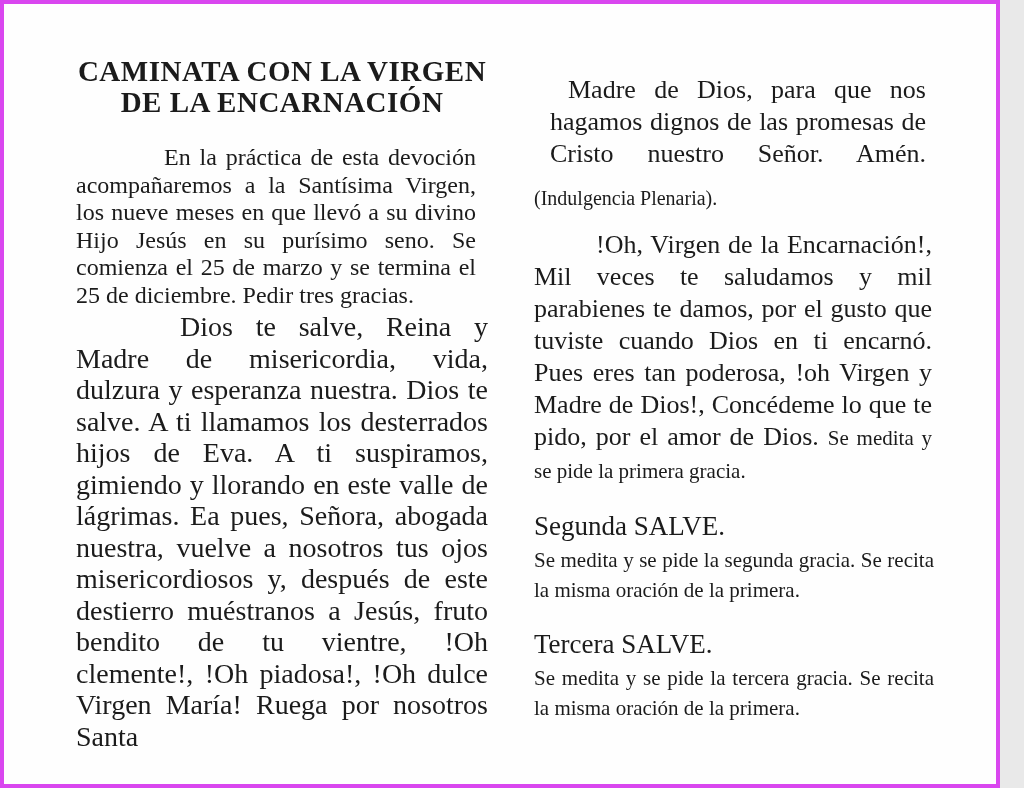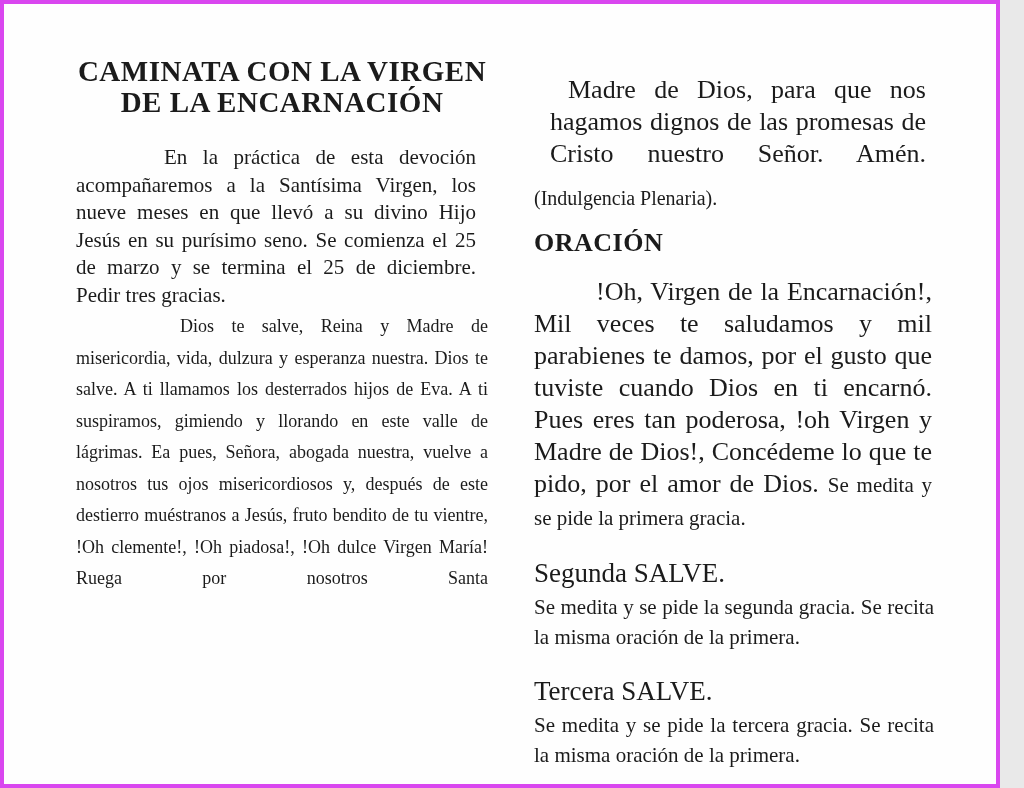--- a/index.html
+++ b/index.html
@@ -34,33 +34,33 @@
   .title {
     margin: 2px 0 0 0;
     font-size: 29px;
     font-weight: bold;
     text-align: center;
     line-height: 31px;
     letter-spacing: 0.5px;
   }
   .intro {
     margin: 26px 12px 0 0;
-    font-size: 21px;
+    font-size: 24px;
     line-height: 27.5px;
     text-align: justify;
     text-indent: 88px;
   }
   .salve-lead {
     margin: 13px 0 0 0;
     font-size: 26px;
     line-height: 30px;
   }
   .salve-body {
     margin: 2px 0 0 0;
-    font-size: 18px;
+    font-size: 28px;
     line-height: 31.5px;
     text-align: justify;
     text-align-last: justify;
     text-indent: 104px;
   }
   .continuation {
     margin: 16px;
     font-size: 26px;
     line-height: 32px;
     text-align: justify;
@@ -111,21 +111,20 @@
       <span>CAMINATA CON LA VIRGEN</span><br>
       <span>DE LA ENCARNACIÓN</span>
     </h1>
     <p class="intro">En la práctica de esta devoción acompañaremos a la Santísima Virgen, los nueve meses en que llevó a su divino Hijo Jesús en su purísimo seno. Se comienza el 25 de marzo y se termina el 25 de diciembre. Pedir tres gracias.</p>
     <p class="salve-body">Dios te salve, Reina y Madre de misericordia, vida, dulzura y esperanza nuestra. Dios te salve. A ti llamamos los desterrados hijos de Eva. A ti suspiramos, gimiendo y llorando en este valle de lágrimas. Ea pues, Señora, abogada nuestra, vuelve a nosotros tus ojos misericordiosos y, después de este destierro muéstranos a Jesús, fruto bendito de tu vientre, !Oh clemente!, !Oh piadosa!, !Oh dulce Virgen María! Ruega por nosotros Santa</p>
   </div>
 
   <div class="col col-right">
     <p class="continuation">Madre de Dios, para que nos hagamos dignos de las promesas de Cristo nuestro Señor. Amén.</p>
     <p class="indulgence-note">(Indulgencia Plenaria).</p>
-    <h2 class="oracion-heading">ORACIÓN</h2>
     <p class="oracion-body"><span>!Oh, Virgen de la Encarnación!, Mil veces te saludamos y mil parabienes te damos, por el gusto que tuviste cuando Dios en ti encarnó. Pues eres tan poderosa, !oh Virgen y Madre de Dios!, Concédeme lo que te pido, por el amor de Dios.</span> <span class="inline-note">Se medita y se pide la primera gracia.</span></p>
     <h3 class="salve-sub-heading">Segunda SALVE.</h3>
     <p class="sub-note">Se medita y se pide la segunda gracia. Se recita la misma oración de la primera.</p>
     <h3 class="salve-sub-heading">Tercera SALVE.</h3>
     <p class="sub-note">Se medita y se pide la tercera gracia. Se recita la misma oración de la primera.</p>
   </div>
 
 </div>
 
 </body></html>

